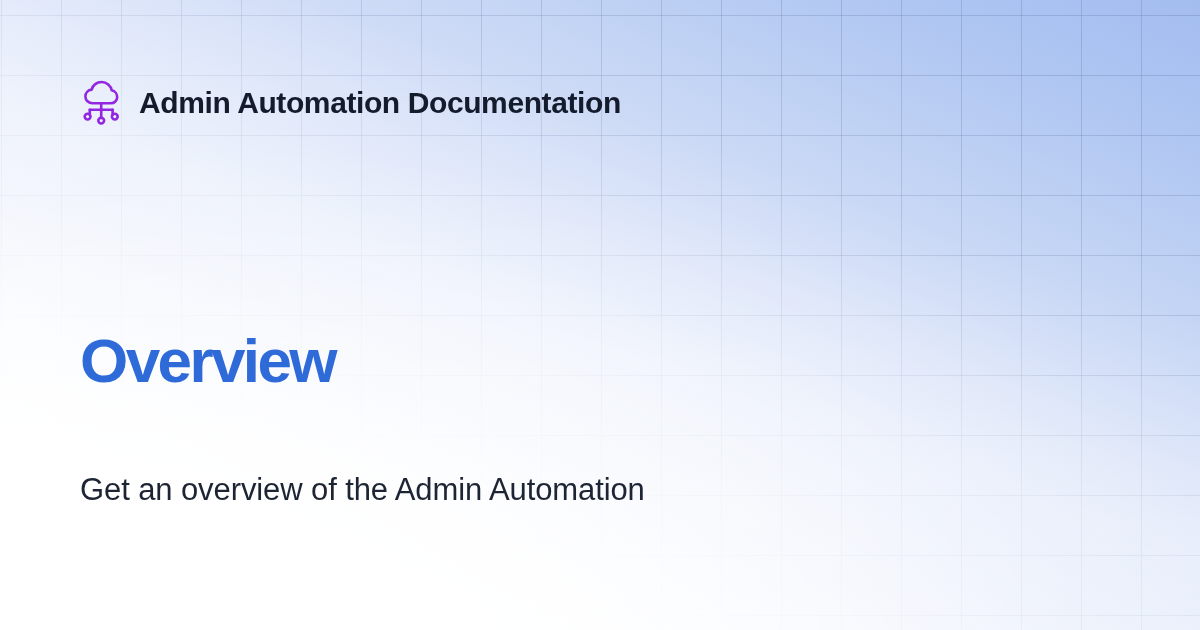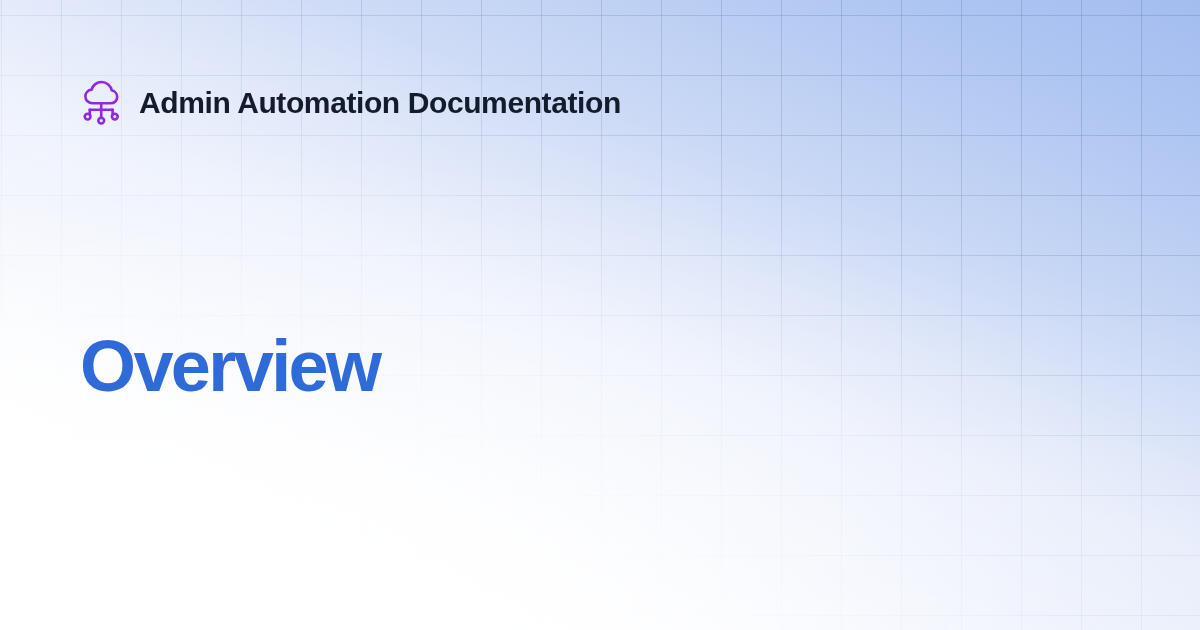--- a/index.html
+++ b/index.html
@@ -131,21 +131,21 @@
     color:#141b2d;
     white-space:nowrap;
     line-height:1;
   }
 
   
   .headline {
     position:absolute;
     left:80px;
     top:330px;
-    font-size:72px;
+    font-size:62px;
     font-weight:bold;
     letter-spacing:-2.6px;
     line-height:1;
     color:#2f6ad9;
     white-space:nowrap;
   }
 
   
   .subtitle {
     position:absolute;
@@ -197,16 +197,17 @@
         <circle cx="34.8" cy="36.6" r="2.9" stroke="#9326e0" stroke-width="2.6"></circle>
         <circle cx="21.2" cy="40.6" r="2.9" stroke="#9326e0" stroke-width="2.6"></circle>
       </svg>
 
       <span class="brand-title">Admin Automation Documentation</span>
     </div>
 
     <h1 class="headline">Overview</h1>
 
     <p class="subtitle">
+      <span class="subtitle-line">Get an overview of the Admin Automation</span>
     </p>
 
   </div>
 </div>
 
 </body></html>

